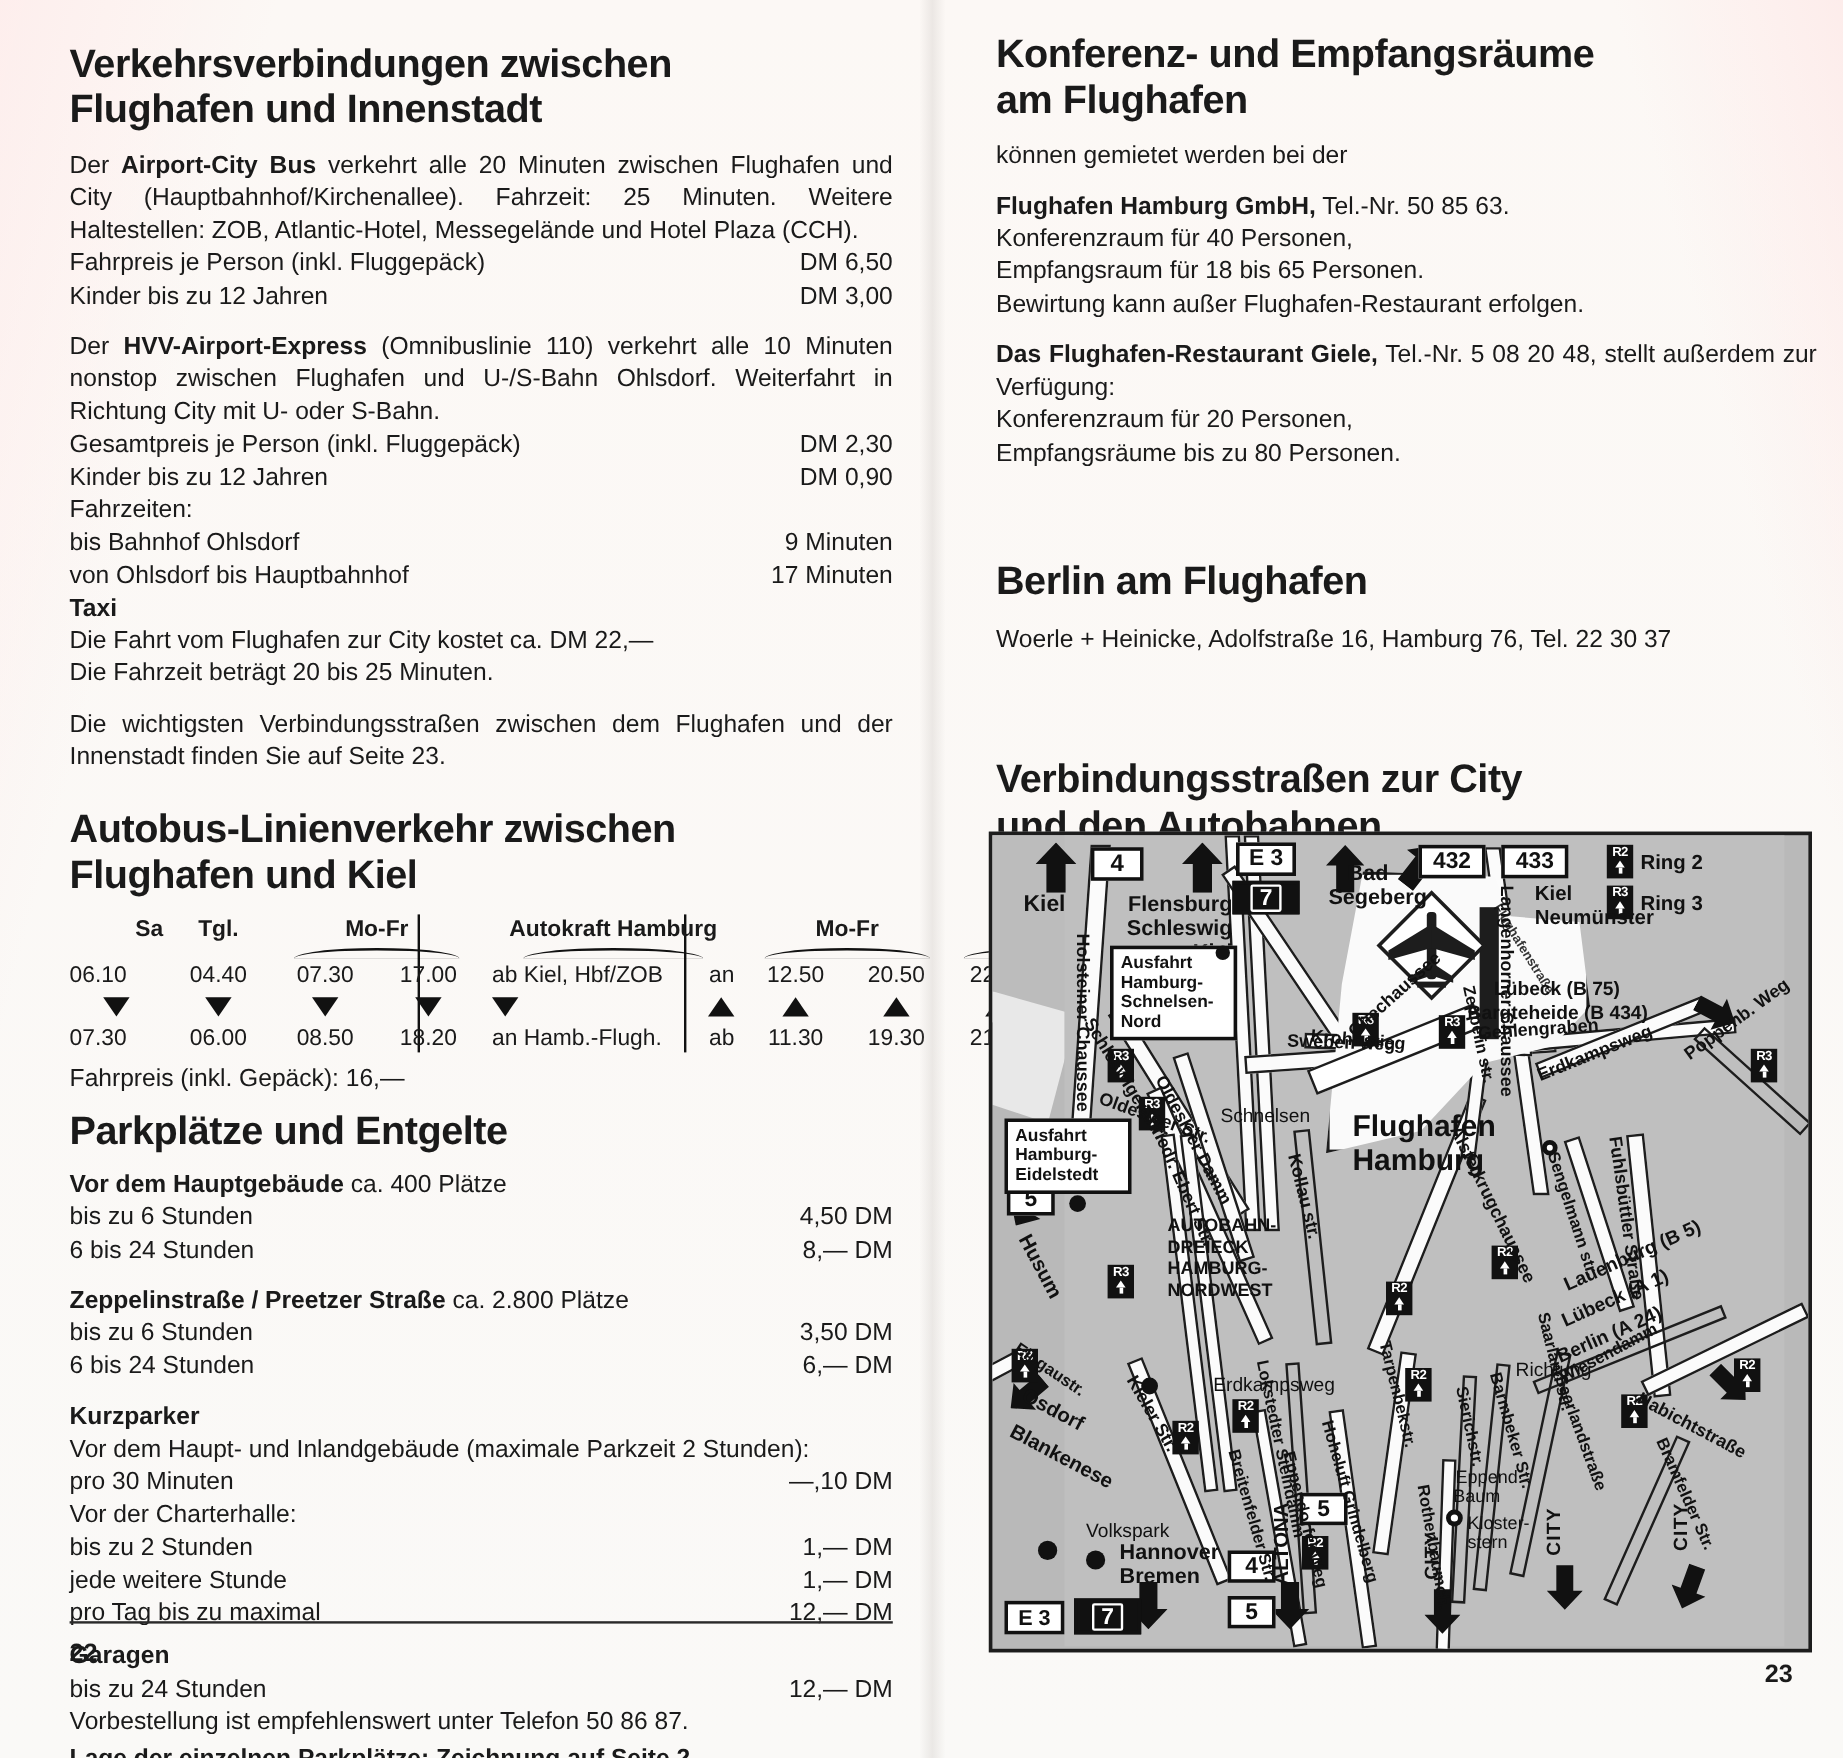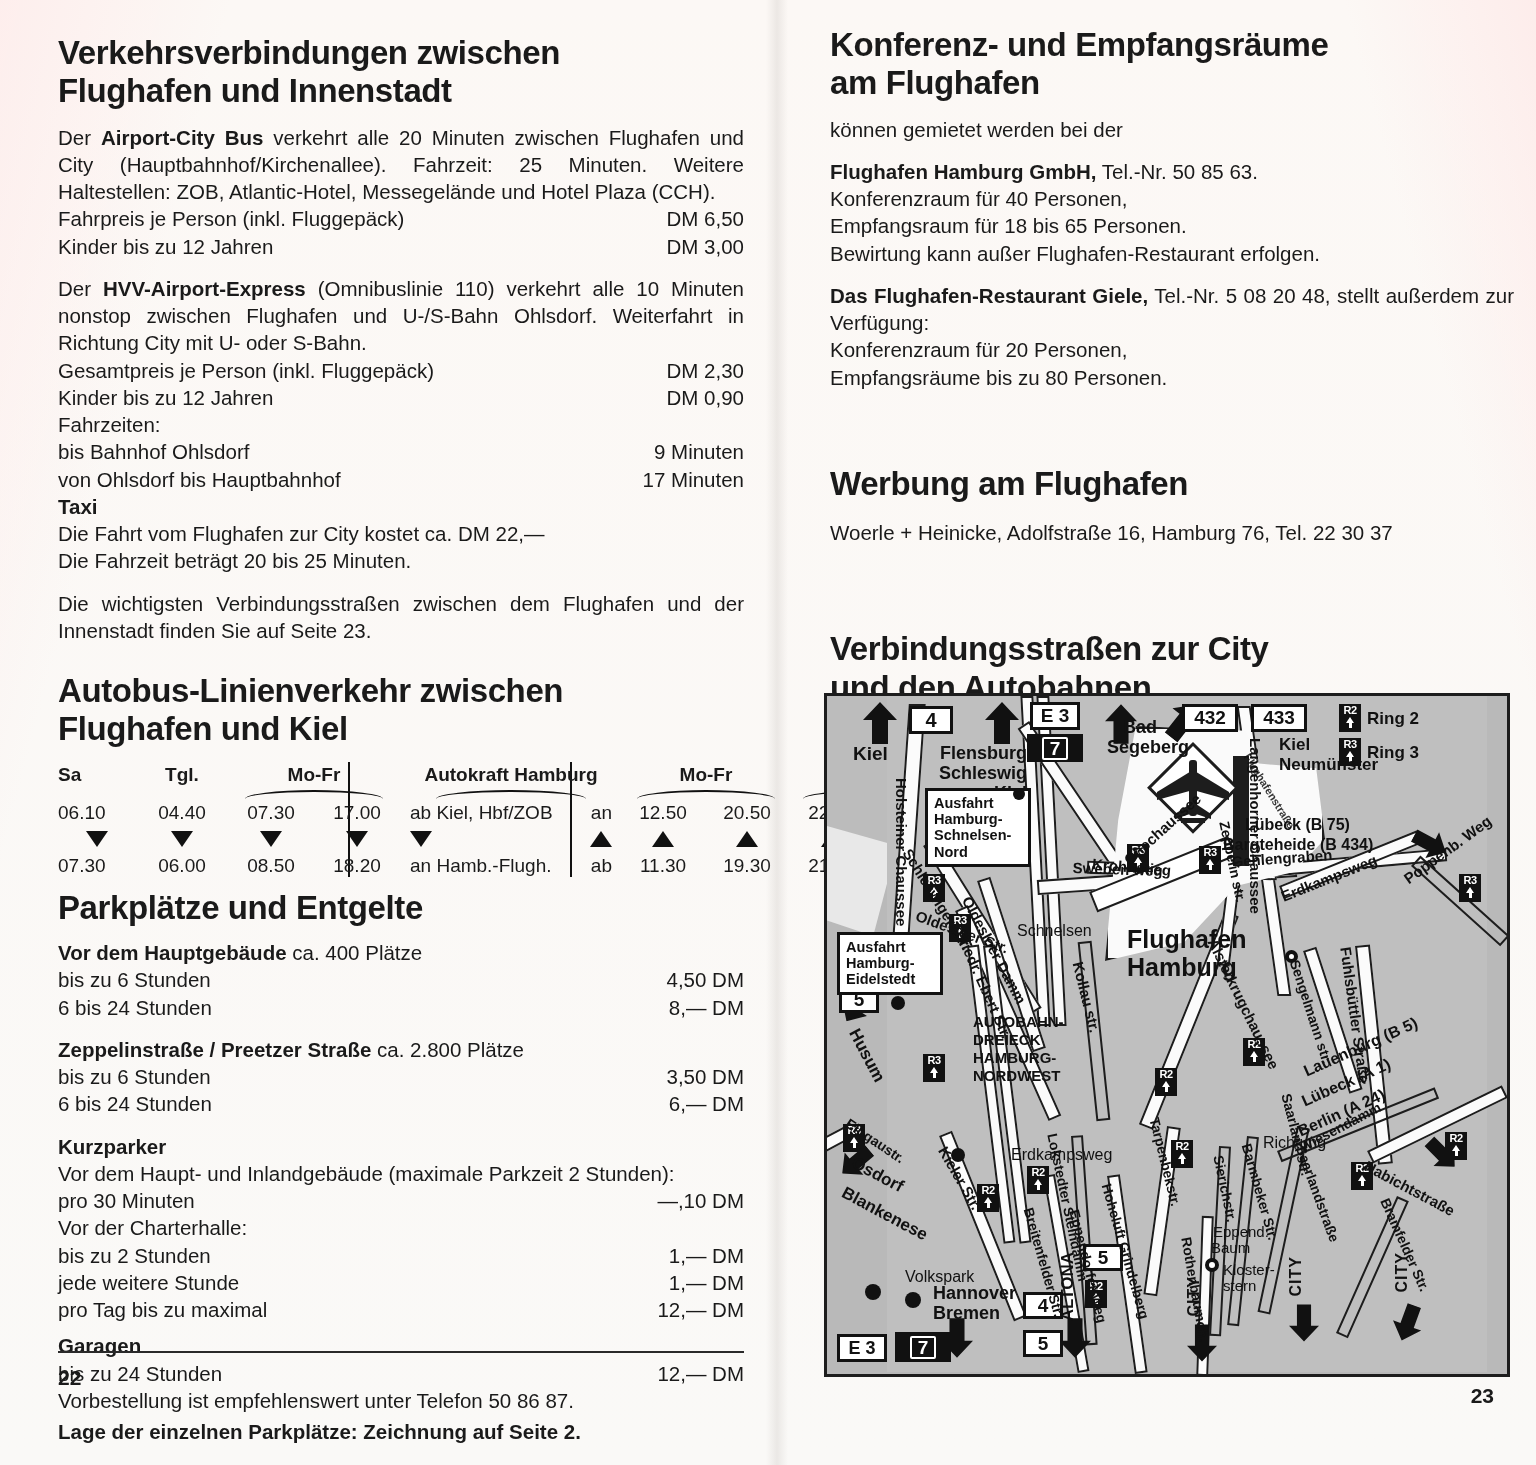--- a/index.html
+++ b/index.html
@@ -53,21 +53,21 @@
   .prow{display:flex;justify-content:space-between;font-size:20.5px;line-height:1.33;}
   .prow .lbl{white-space:nowrap;}
   .prow .val{white-space:nowrap;text-align:right;}
   .lead{font-size:20.5px;line-height:1.33;}
 
   
   .tt{margin-top:6px;font-size:19px;position:relative;}
   .tt-grid{display:grid;grid-template-columns:78px 92px 86px 86px 222px 82px 86px 84px 80px;}
   .tt-grid > div{position:relative;}
   .tt-head{font-weight:bold;text-align:center;padding-bottom:4px;}
-  .tt-head.lft{text-align:left;}
+  .tt-head.lft{text-align:right;}
   .tt-cell{text-align:center;font-size:19px;line-height:1.22;}
   .tt-cell.lft{text-align:left;}
   .brace{height:9px;}
   .brace i{
     display:block;width:60px;height:7px;margin:0 auto;
     border-top:2.4px solid #111;border-radius:50%/100% 100% 0 0;
   }
   .brace.wide i{width:138px;}
   .brace.w2 i{width:150px;}
   .arrow-row{height:30px;display:flex;align-items:center;justify-content:center;}
@@ -289,20 +289,21 @@
               <span>ab</span>
             </span>
           </div>
           <div class="tt-cell">11.30</div>
           <div class="tt-cell">19.30</div>
           <div class="tt-cell">21.00</div>
           <div class="tt-cell">23.00</div>
         </div>
       </div>
 
+      <div class="fahrpreis">Fahrpreis (inkl. Gepäck): 16,—</div>
     </div>
 
     <div style="height:12px"></div>
 
     <h1 class="sec" style="margin-bottom:12px">
       <span>Parkplätze und Entgelte</span>
     </h1>
 
     <div class="lead"><b>Vor dem Hauptgebäude</b><span> ca. 400 Plätze</span></div>
     <div class="prow">
@@ -383,21 +384,21 @@
 
     <div class="gap"></div>
 
     <p class="body"><b>Das Flughafen-Restaurant Giele,</b><span> Tel.-Nr. 5 08 20 48, stellt außer­dem zur Verfügung:</span></p>
     <div class="lead">Konferenzraum für 20 Personen,</div>
     <div class="lead">Empfangsräume bis zu 80 Personen.</div>
 
     <div style="height:74px"></div>
 
     <h1 class="sec" style="margin-bottom:16px">
-      <span>Werbung am Flughafen</span>
+      <span>Berlin am Flughafen</span>
     </h1>
     <div class="lead">Woerle + Heinicke, Adolfstraße 16, Hamburg 76, Tel. 22 30 37</div>
 
     <div style="height:84px"></div>
 
     <h1 class="sec" style="margin-bottom:0">
       <span>Verbindungsstraßen zur City</span>
       <span class="l2">und den Autobahnen</span>
     </h1>
   </div>

